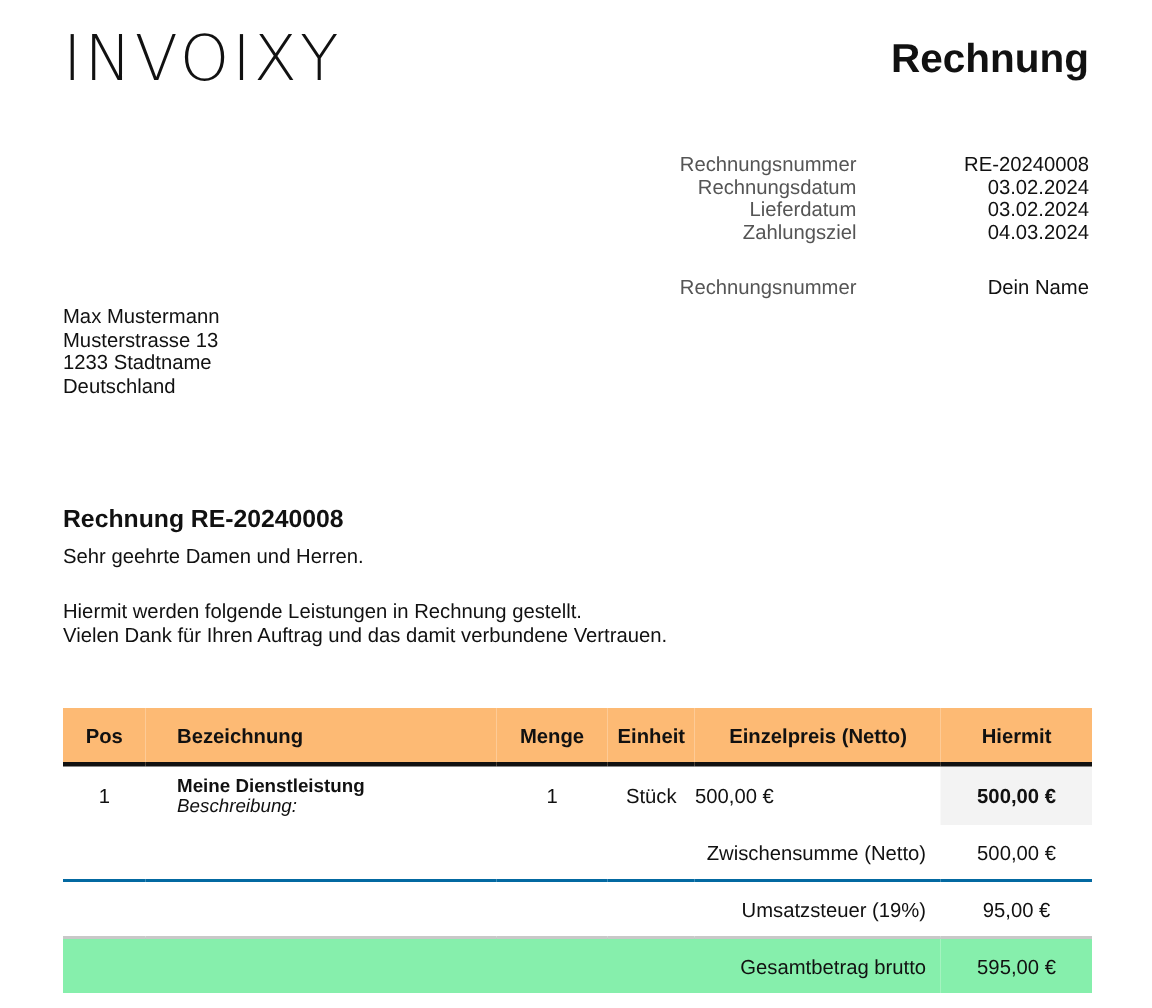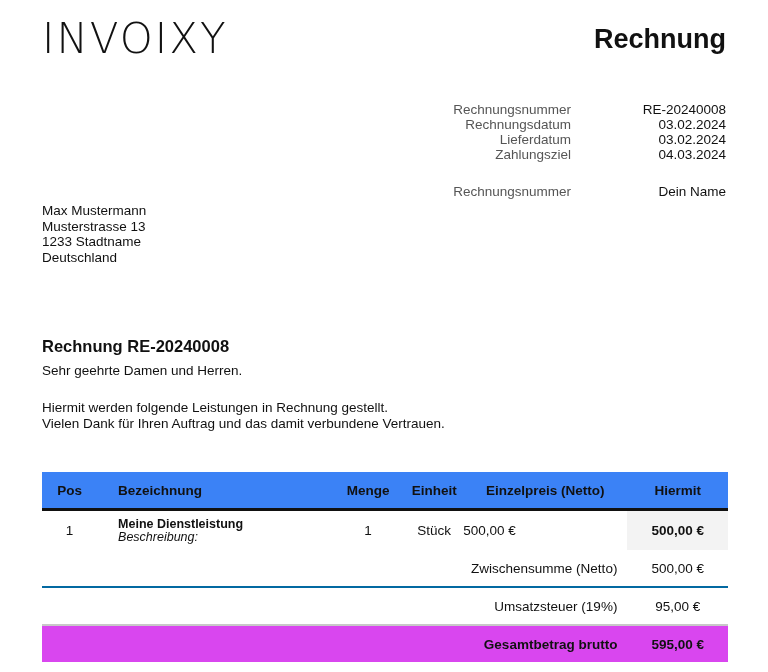--- a/index.html
+++ b/index.html
@@ -12,38 +12,38 @@
   .meta table { border-collapse:collapse;margin-top:25px; }
   .meta td { padding:0; }
   .meta td.k { text-align:right; color:#555; width:150px; }
   .meta td.v { text-align:right; color:#111; width:155px; }
   .meta tr.gap td { height:22px; }
   .address { left:42px; top:203px; font-size:13.5px; line-height:15.5px; }
   .subject { left:42px; top:337px; font-size:16.5px; font-weight:bold; }
   .greeting { left:42px; top:363px; font-size:13.5px; }
   .intro { left:42px; top:400px; font-size:13.5px; line-height:16px; }
   .items { left:42px; top:472px; width:686px; border-collapse:collapse; font-size:13.5px; }
-  .items th { background:#3b82f6; height:36px; font-weight:bold; padding:0; border-bottom:3px solid #111; }
+  .items th { background:#fdba74; height:36px; font-weight:bold; padding:0; border-bottom:3px solid #111; }
   .items td { padding:0; }
   .items tr.item td { height:39px; vertical-align:middle; }
   .c-pos { width:52px; text-align:center; }
   .c-bez { width:200px; text-align:left; padding-left:21px !important; }
   .c-menge { width:70px; text-align:center; }
   .c-einheit { width:55px; text-align:center; }
   .c-preis { width:155px; }
   .c-ges { width:95px; text-align:center; }
   .item .c-ges { background:#f3f3f3; font-weight:bold; }
   .item-desc { font-style:italic; font-size:12.5px; line-height:13px; }
   .item-name { font-weight:bold; font-size:12.5px; line-height:13px; }
   .sum td { height:36px; }
   .sum .lbl { text-align:right; padding-right:10px !important; }
   .sum .val { text-align:center; }
   tr.sub td { border-bottom:2px solid #0369a1; }
   tr.tax td { border-bottom:2px solid #c8c8c8; }
-  tr.total td { background:#d946ef; font-weight:bold; }
+  tr.total td { background:#86efac; font-weight:normal; }
 </style>
 </head>
 <body>
 
 <div class="abs logo">INVOIXY</div>
 <div class="abs doc-title">Rechnung</div>
 
 <div class="abs meta">
   <table>
     <tbody>

